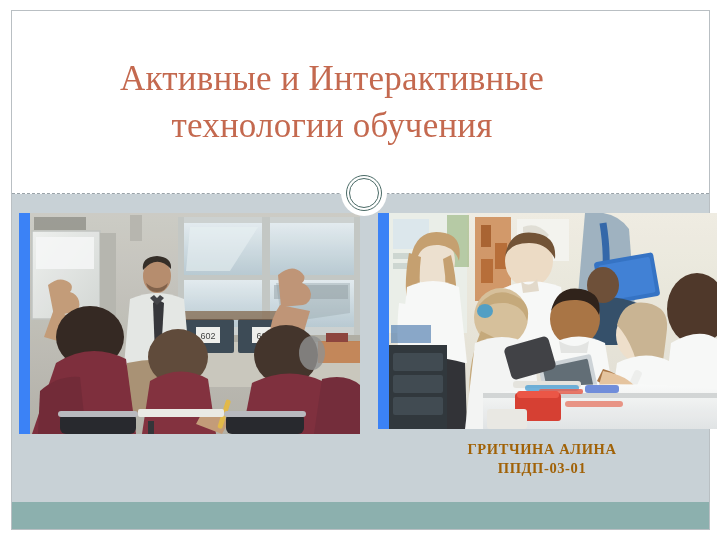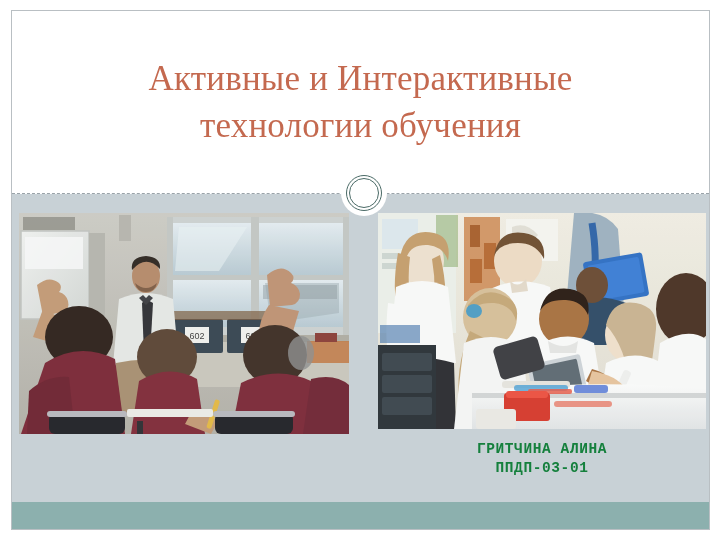--- a/index.html
+++ b/index.html
@@ -37,21 +37,21 @@
   
   #title-area {
     position: absolute;
     left: 12px;
     top: 11px;
     width: 697px;
     height: 183px;
     background: #ffffff;
     display: flex;
     align-items: center;
-    justify-content: center;
+    justify-content: flex-start;
   }
   #slide-title {
     width: 640px;
     text-align: center;
     color: #c4694f;
     font-size: 35px;
     line-height: 1.32;
     font-family: "Liberation Serif", serif;
     letter-spacing: 0.2px;
     white-space: pre-line;
@@ -117,20 +117,21 @@
     border-radius: 50%;
     border: 1.6px solid #4a6a66;
     box-sizing: border-box;
   }
 
   
   .photo {
     position: absolute;
     overflow: hidden;
     background: #3b82f6;
+    padding-left: 11px;
   }
   #photo-left {
     left: 19px;
     top: 213px;
     width: 330px;
     height: 221px;
   }
   #photo-right {
     left: 378px;
     top: 213px;
@@ -139,22 +140,22 @@
   }
   .photo svg { display: block; width: 100%; height: 100%; }
 
   
   #author-block {
     position: absolute;
     left: 378px;
     top: 440px;
     width: 328px;
     text-align: center;
-    color: #15803d;
-    font-family: Liberation Mono, monospace;
+    color: #a16207;
+    font-family: Liberation Serif, serif;
     font-weight: bold;
     font-size: 14.5px;
     line-height: 1.32;
     letter-spacing: 0.6px;
   }
   #author-name { display: block; }
   #author-group { display: block; }
 </style>
 </head>
 <body>

